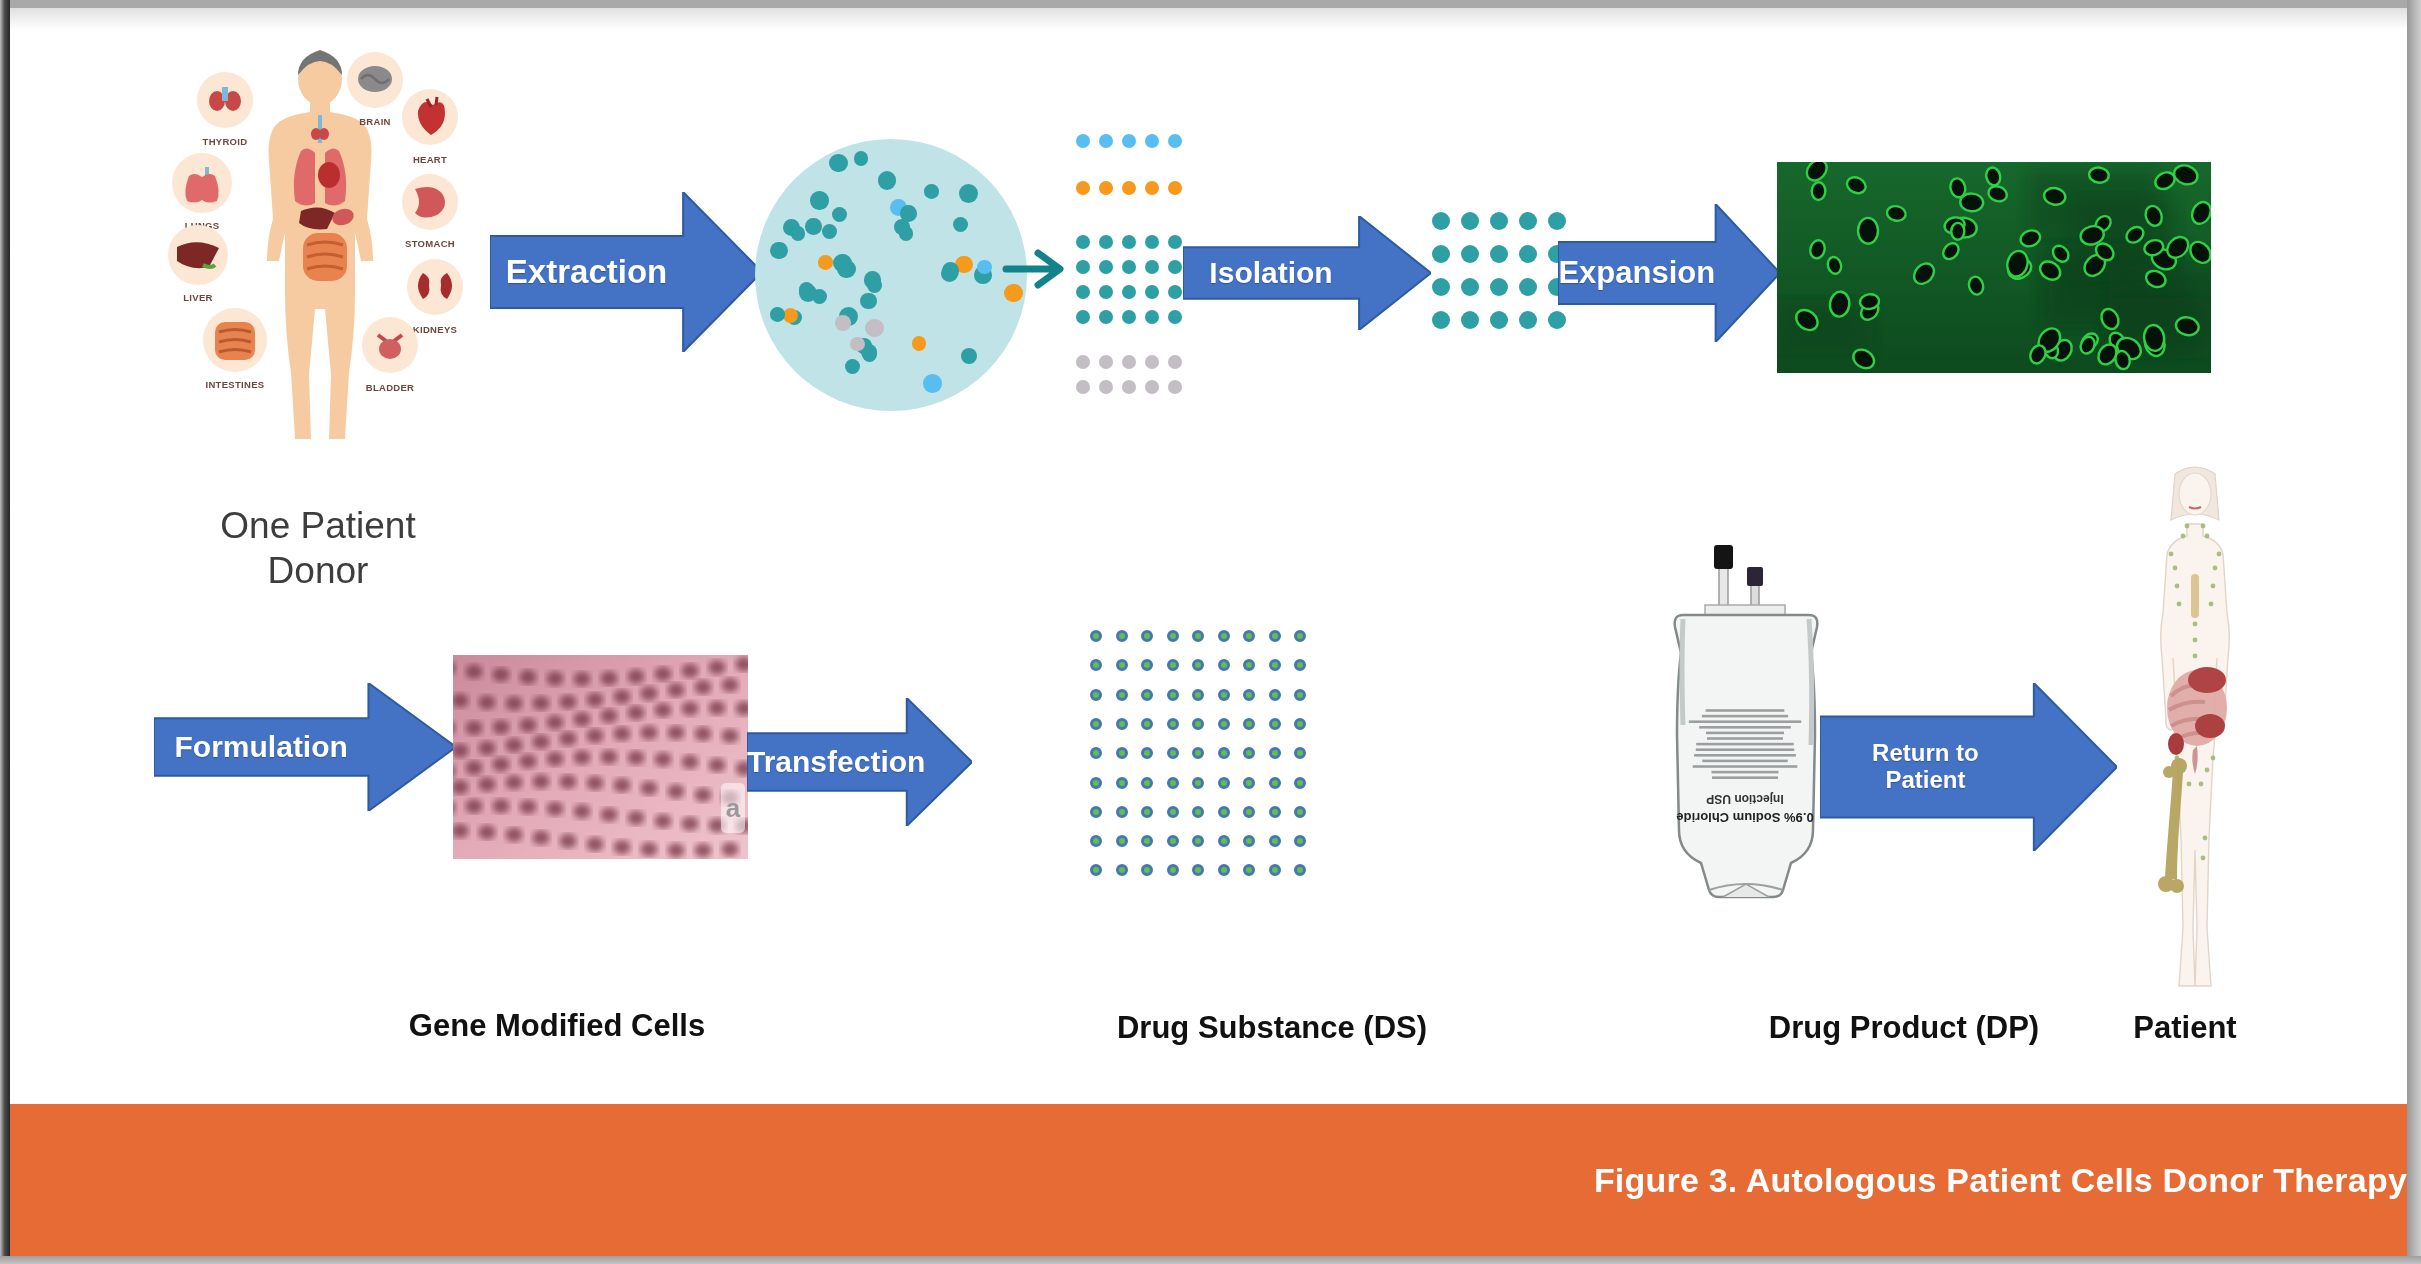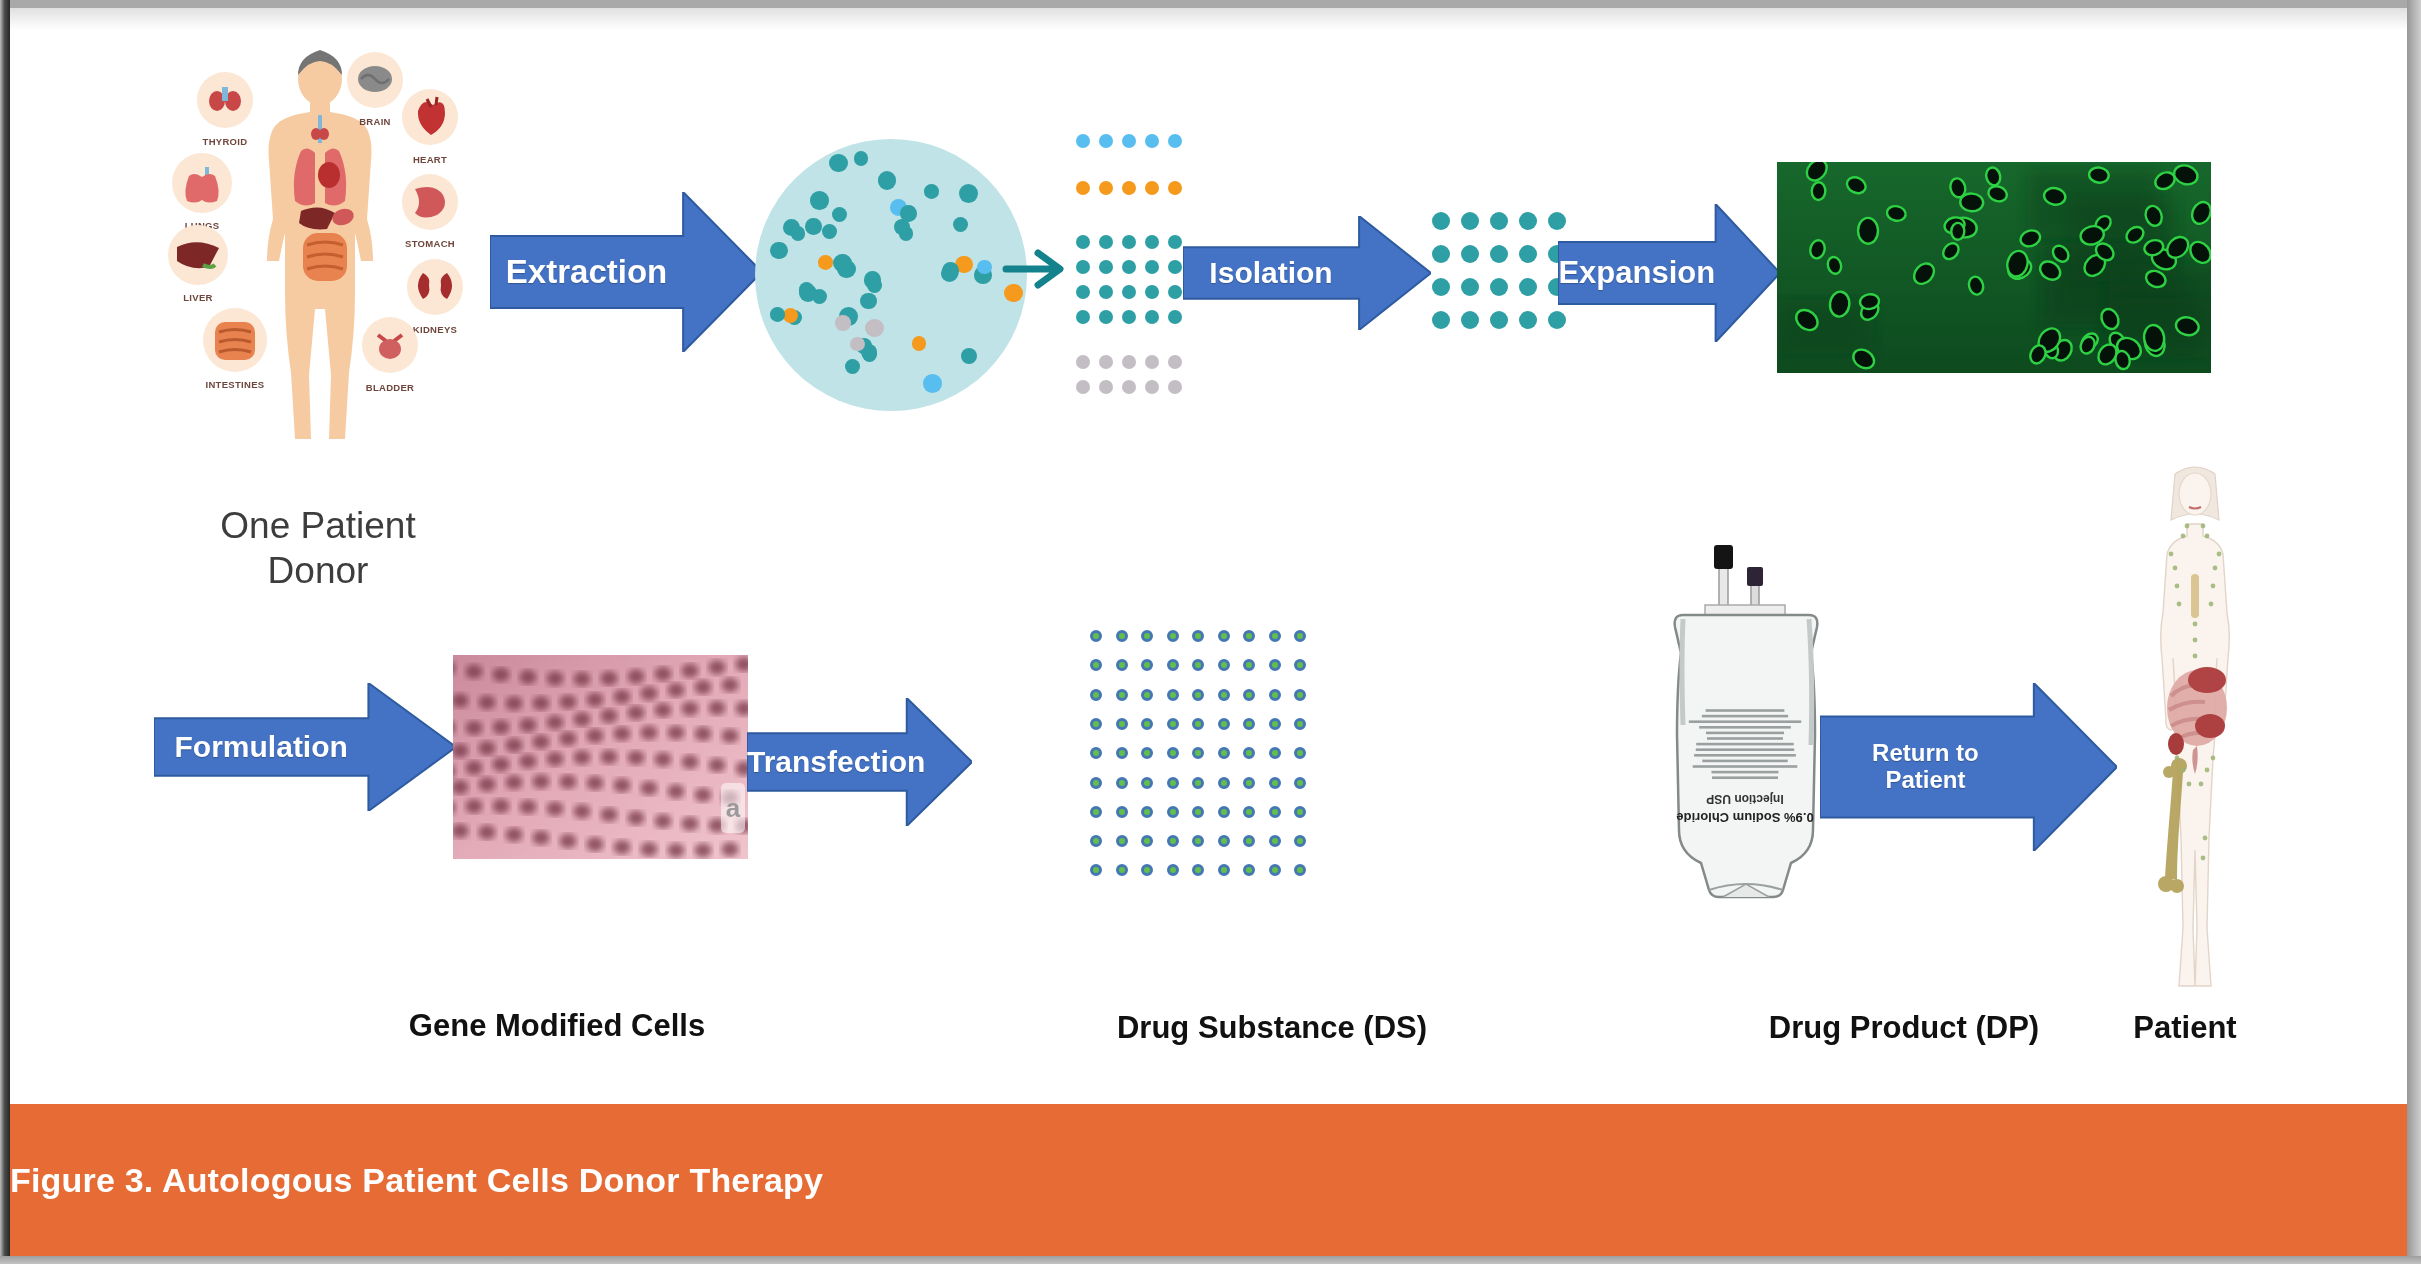--- a/index.html
+++ b/index.html
@@ -27,21 +27,21 @@
   .cell-circle{position:absolute;left:755px;top:139px;width:272px;height:272px;border-radius:50%;
           background:#BFE3E6;overflow:hidden;}
   .dot{position:absolute;border-radius:50%;}
 
   .donor-title{position:absolute;left:118px;top:503px;width:400px;text-align:center;
           color:#3d3d3d;font-weight:400;font-size:37px;line-height:1.22;}
 
   .stage-label{position:absolute;text-align:center;color:#111;font-weight:700;font-size:31px;}
 
   .footer{position:absolute;left:10px;top:1104px;width:2397px;height:152px;
-          background:var(--caption-bg,#E66B35);display:flex;align-items:center;justify-content:flex-start;}
+          background:var(--caption-bg,#E66B35);display:flex;align-items:center;justify-content:flex-end;}
   .footer-text{color:#fff;font-weight:700;font-size:34px;letter-spacing:.2px;}
 
   .organ-label{font-size:9.5px;font-weight:700;fill:#6e463c;letter-spacing:.3px;}
 </style>
 </head>
 <body>
 
 <div class="screen">
   <div class="page"></div>
 

